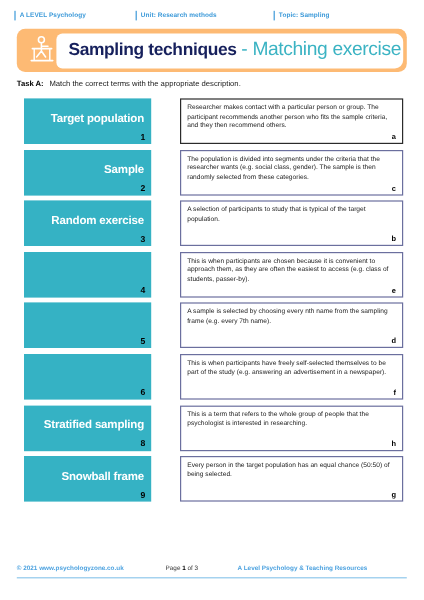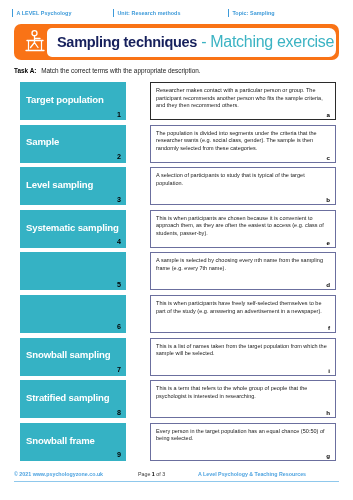--- a/index.html
+++ b/index.html
@@ -45,21 +45,21 @@
   .meta-2 { width: 115px; }
   .meta-3 { width: 100px; }
 
   
   .banner {
     position: absolute;
     left: 14px;
     top: 24px;
     width: 325px;
     height: 36px;
-    background: #f97316;
+    background: #fdba74;
     border-radius: 7px;
   }
   .banner-inner {
     position: absolute;
     left: 33px;
     top: 3.5px;
     right: 3px;
     bottom: 3.5px;
     background: #ffffff;
     border-radius: 5px 7px 7px 5px;
@@ -120,21 +120,21 @@
 
   .term-box {
     position: absolute;
     left: 20px;
     top: 0;
     width: 106px;
     height: 38px;
     background: #35b2c4;
     display: flex;
     align-items: center;
-    justify-content: flex-start;
+    justify-content: flex-end;
     box-sizing: border-box;
   }
   .term-label {
     font-size: 9.6px;
     font-weight: bold;
     color: #ffffff;
     text-align: center;
     line-height: 11.5px;
     padding: 0 6px 3px 6px;
     letter-spacing: -0.15px;
@@ -261,31 +261,30 @@
         <div class="term-label">Sample</div>
         <div class="term-num">2</div>
       </div>
       <div class="desc-box">
         <div class="desc-text">The population is divided into segments under the criteria that the researcher wants (e.g. social class, gender). The sample is then randomly selected from these categories.</div>
         <div class="desc-letter">c</div>
       </div>
     </div>
     <div class="row">
       <div class="term-box">
-        <div class="term-label">Level sampling</div>
+        <div class="term-label">Random exercise</div>
         <div class="term-num">3</div>
       </div>
       <div class="desc-box">
         <div class="desc-text">A selection of participants to study that is typical of the target population.</div>
         <div class="desc-letter">b</div>
       </div>
     </div>
     <div class="row">
       <div class="term-box">
-        <div class="term-label">Systematic sampling</div>
         <div class="term-num">4</div>
       </div>
       <div class="desc-box">
         <div class="desc-text">This is when participants are chosen because it is convenient to approach them, as they are often the easiest to access (e.g. class of students, passer-by).</div>
         <div class="desc-letter">e</div>
       </div>
     </div>
     <div class="row">
       <div class="term-box">
         <div class="term-num">5</div>
@@ -295,30 +294,20 @@
         <div class="desc-letter">d</div>
       </div>
     </div>
     <div class="row">
       <div class="term-box">
         <div class="term-num">6</div>
       </div>
       <div class="desc-box">
         <div class="desc-text">This is when participants have freely self-selected themselves to be part of the study (e.g. answering an advertisement in a newspaper).</div>
         <div class="desc-letter">f</div>
-      </div>
-    </div>
-    <div class="row">
-      <div class="term-box">
-        <div class="term-label">Snowball sampling</div>
-        <div class="term-num">7</div>
-      </div>
-      <div class="desc-box">
-        <div class="desc-text">This is a list of names taken from the target population from which the sample will be selected.</div>
-        <div class="desc-letter">i</div>
       </div>
     </div>
     <div class="row">
       <div class="term-box">
         <div class="term-label">Stratified sampling</div>
         <div class="term-num">8</div>
       </div>
       <div class="desc-box">
         <div class="desc-text">This is a term that refers to the whole group of people that the psychologist is interested in researching.</div>
         <div class="desc-letter">h</div>

